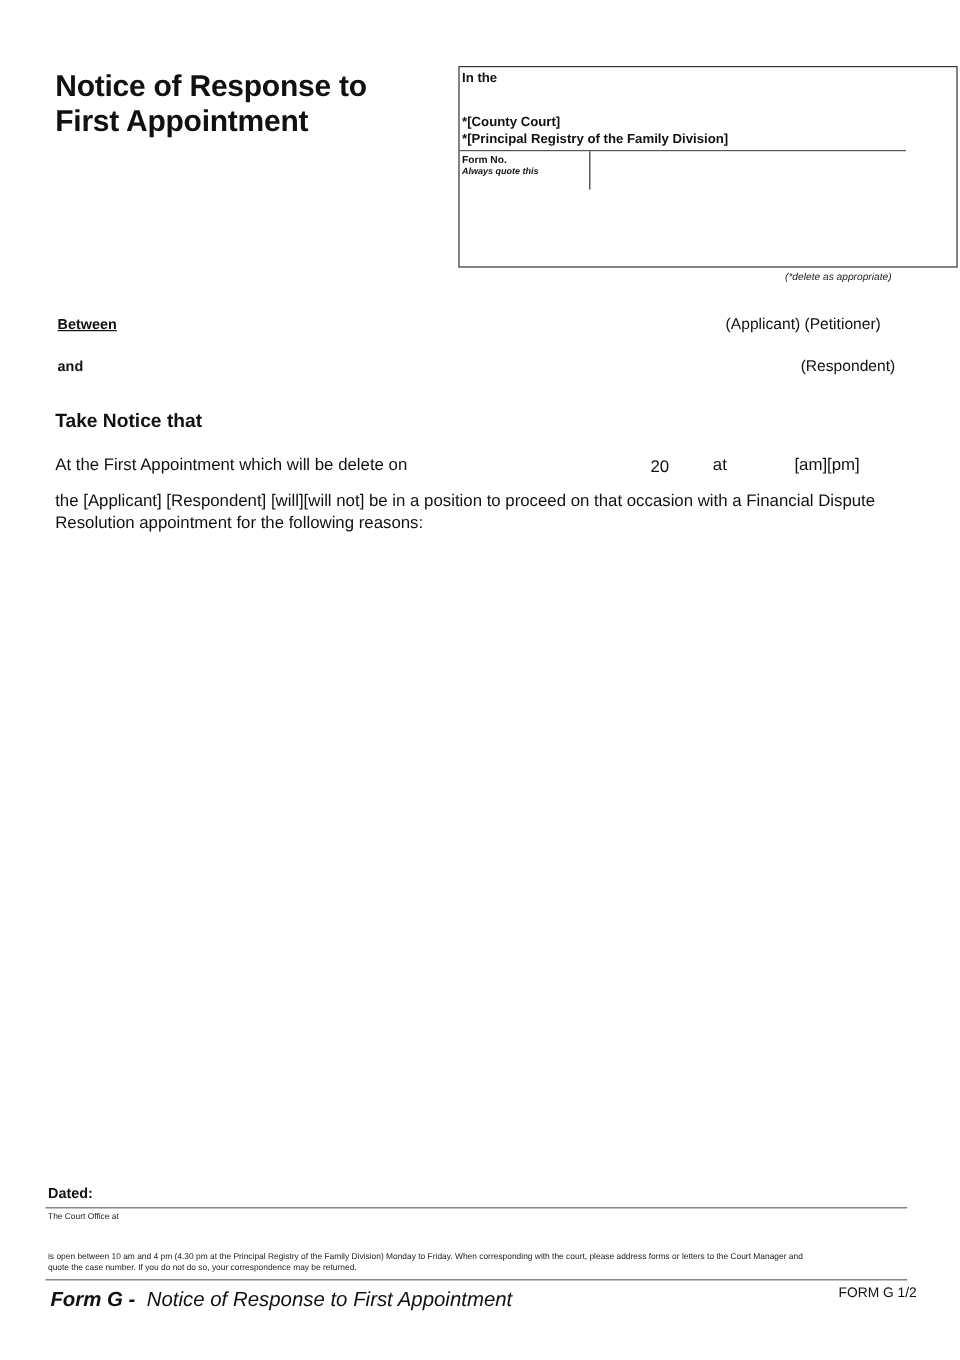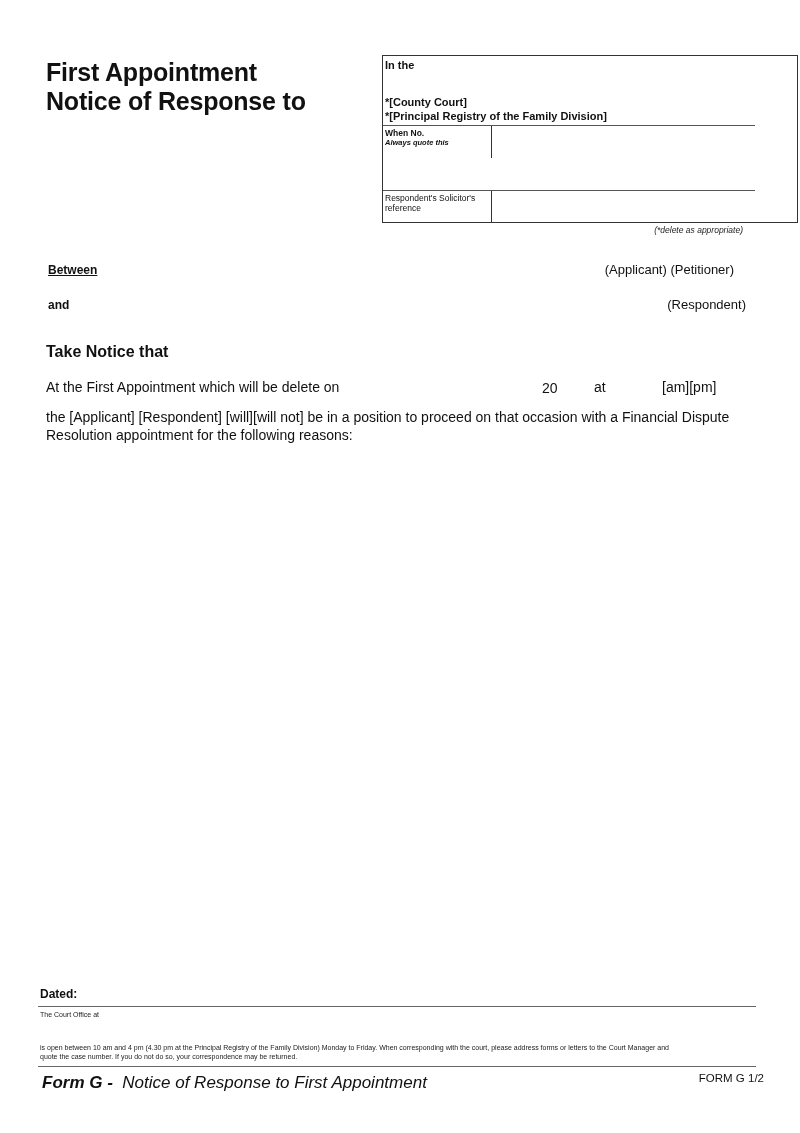--- a/index.html
+++ b/index.html
@@ -24,38 +24,34 @@
   .hr { left: 38px; width: 718px; height: 1px; background: #666; }
   .small { font-size: 7px; color: #222; }
   .footer-left { left: 42px; top: 1073px; font-size: 17px; font-style: italic; }
   .footer-left b { font-weight: bold; }
   .footer-right { right: 36px; top: 1072px; font-size: 11.5px; }
 </style>
 </head>
 <body>
 
 <div class="abs title">
+  <div>Notice of Response to</div>
   <div>First Appointment</div>
-  <div>Notice of Response to</div>
 </div>
 
 <div class="abs court-box">
   <div class="in-the">In the</div>
   <div class="court1">*[County Court]</div>
   <div class="court2">*[Principal Registry of the Family Division]</div>
 
   <div class="row" style="top:69px;">
     <div class="lbl">
-      <div class="bold">When No.</div>
+      <div class="bold">Form No.</div>
       <div class="ital">Always quote this</div>
     </div>
-    <div class="cell"></div>
-  </div>
-  <div class="row" style="top:134px;">
-    <div class="lbl">Respondent's Solicitor's reference</div>
     <div class="cell"></div>
   </div>
 </div>
 <div class="abs delete-note">(*delete as appropriate)</div>
 
 <div class="abs party-label" style="left:48px; top:263px;text-decoration:underline;">Between</div>
 <div class="abs party-role" style="right:66px; top:262px;">(Applicant) (Petitioner)</div>
 <div class="abs party-label" style="left:48px; top:298px;">and</div>
 <div class="abs party-role" style="right:54px; top:297px;">(Respondent)</div>
 

